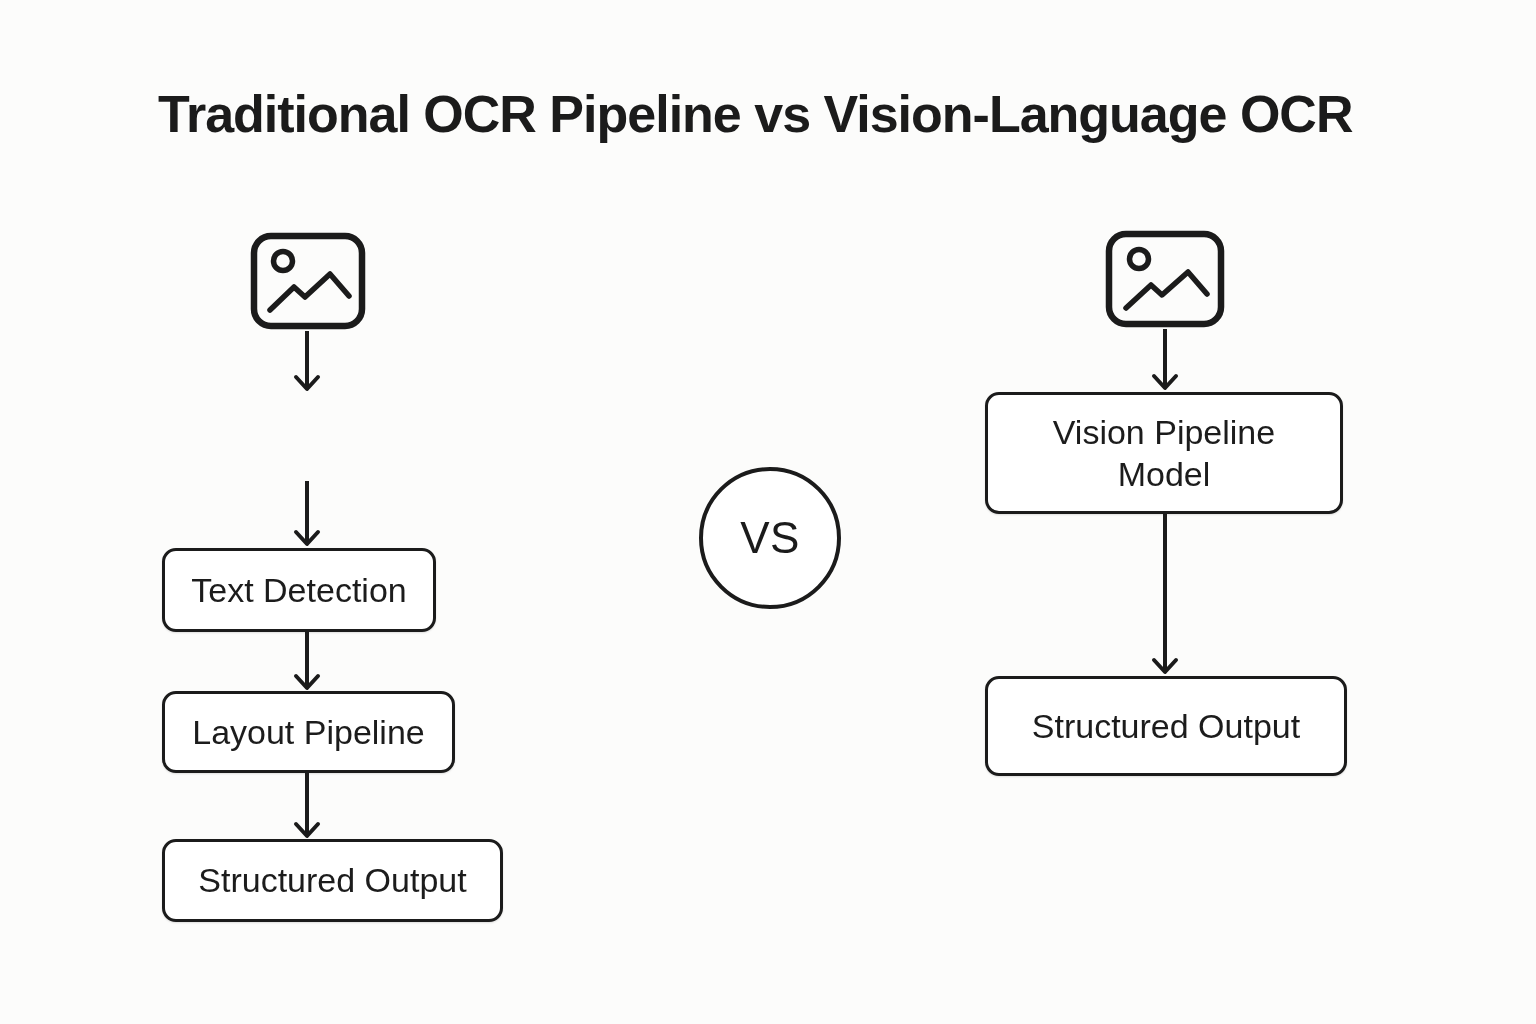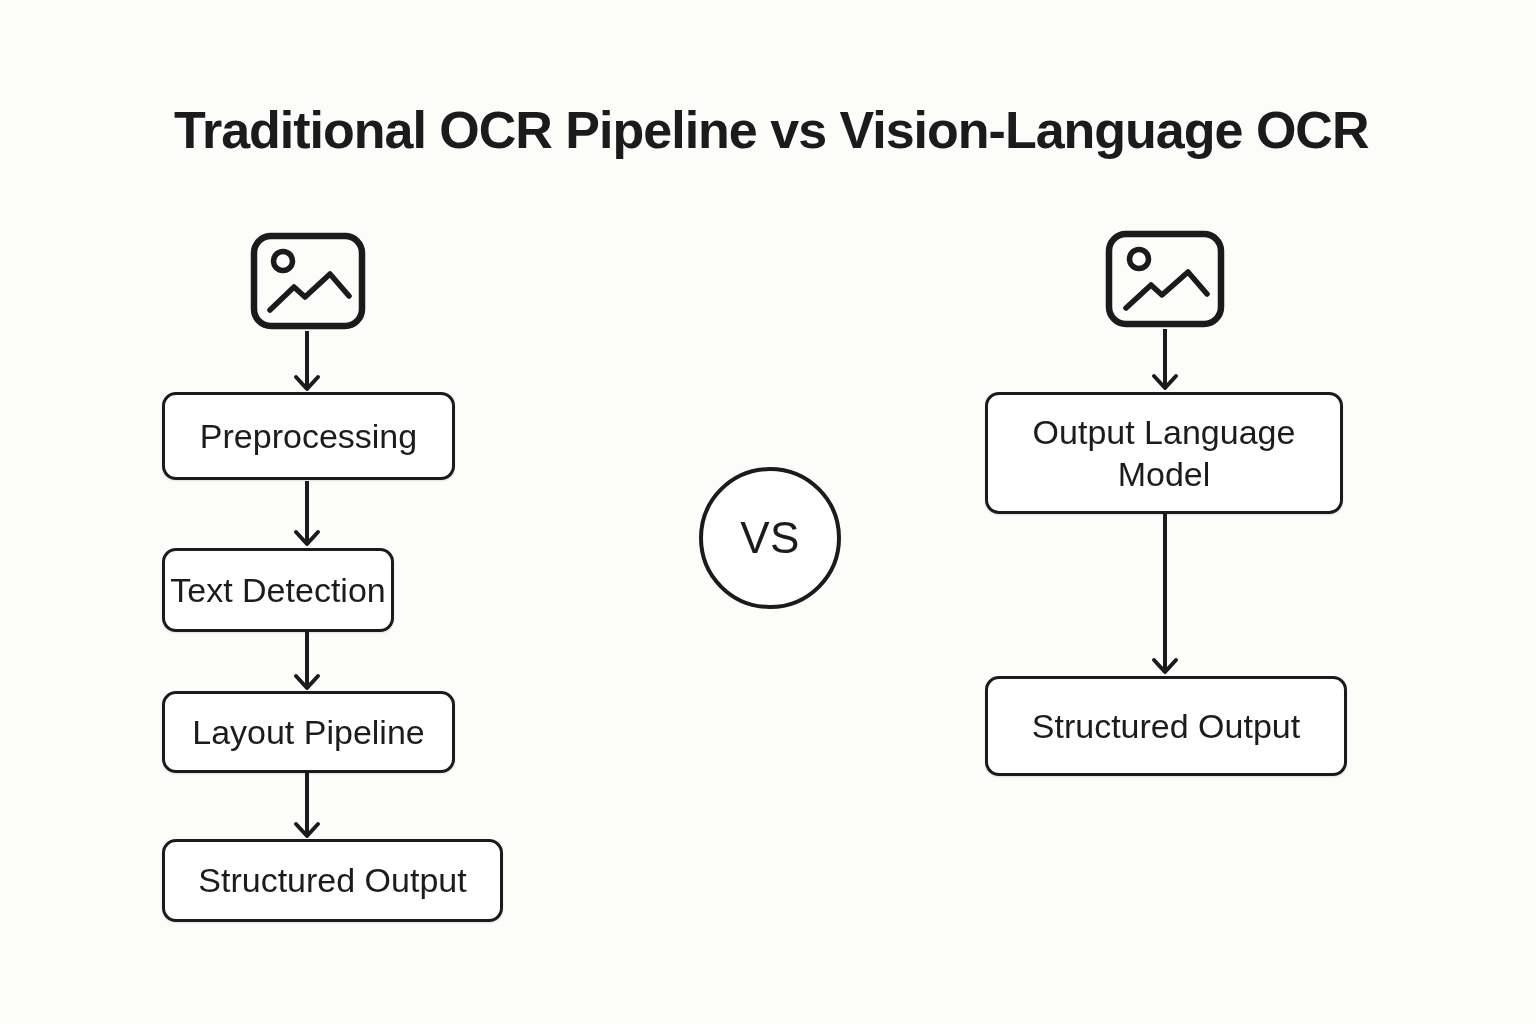--- a/index.html
+++ b/index.html
@@ -12,21 +12,21 @@
     height: 1024px;
     background: #fcfcfb;
     font-family: "Liberation Sans", sans-serif;
     color: #1b1b1b;
     overflow: hidden;
   }
   .title {
     position: absolute;
     left: 158px;
     top: 84px;
-    margin: 16px;
+    margin: 0;
     font-size: 52px;
     font-weight: 700;
     letter-spacing: -1px;
     white-space: nowrap;
     color: #1b1b1b;
   }
   .node {
     position: absolute;
     box-sizing: border-box;
     background: #ffffff;
@@ -83,30 +83,27 @@
       <circle cx="33" cy="29" r="9.5" stroke="#1b1b1b" stroke-width="5.5"></circle>
       <polyline points="20,78 44,55 55,65 80,42 99,64" stroke="#1b1b1b" stroke-width="5.5" stroke-linecap="round" stroke-linejoin="round"></polyline>
     </svg>
   </div>
 
   <svg class="arrow" style="left:293px; top:331px;" width="28" height="62" viewBox="0 0 28 62">
     <line x1="14" y1="0" x2="14" y2="55" stroke="#1b1b1b" stroke-width="4"></line>
     <polyline points="3,46 14,58 25,46" fill="none" stroke="#1b1b1b" stroke-width="4" stroke-linecap="round" stroke-linejoin="round"></polyline>
   </svg>
 
-  <div class="node" style="left:162px; top:392px; width:293px; height:88px;">
-    <span>Preprocessing</span>
-  </div>
 
   <svg class="arrow" style="left:293px; top:481px;" width="28" height="67" viewBox="0 0 28 67">
     <line x1="14" y1="0" x2="14" y2="60" stroke="#1b1b1b" stroke-width="4"></line>
     <polyline points="3,51 14,63 25,51" fill="none" stroke="#1b1b1b" stroke-width="4" stroke-linecap="round" stroke-linejoin="round"></polyline>
   </svg>
 
-  <div class="node" style="left:162px; top:548px; width:232px; height:84px;">
+  <div class="node" style="left:162px; top:548px; width:274px; height:84px;">
     <span>Text Detection</span>
   </div>
 
   <svg class="arrow" style="left:293px; top:631px;" width="28" height="61" viewBox="0 0 28 61">
     <line x1="14" y1="0" x2="14" y2="54" stroke="#1b1b1b" stroke-width="4"></line>
     <polyline points="3,45 14,57 25,45" fill="none" stroke="#1b1b1b" stroke-width="4" stroke-linecap="round" stroke-linejoin="round"></polyline>
   </svg>
 
   <div class="node" style="left:162px; top:691px; width:293px; height:82px;">
     <span>Layout Pipeline</span>
@@ -132,21 +129,21 @@
       <polyline points="21,78 46,55 57,65 83,42 102,64" stroke="#1b1b1b" stroke-width="5.5" stroke-linecap="round" stroke-linejoin="round"></polyline>
     </svg>
   </div>
 
   <svg class="arrow" style="left:1151px; top:329px;" width="28" height="63" viewBox="0 0 28 63">
     <line x1="14" y1="0" x2="14" y2="56" stroke="#1b1b1b" stroke-width="4"></line>
     <polyline points="3,47 14,59 25,47" fill="none" stroke="#1b1b1b" stroke-width="4" stroke-linecap="round" stroke-linejoin="round"></polyline>
   </svg>
 
   <div class="node" style="left:985px; top:392px; width:358px; height:122px;">
-    <span class="wrap-narrow">Output Language Model</span>
+    <span class="wrap-narrow">Vision Pipeline Model</span>
   </div>
 
   <svg class="arrow" style="left:1151px; top:514px;" width="28" height="162" viewBox="0 0 28 162">
     <line x1="14" y1="0" x2="14" y2="155" stroke="#1b1b1b" stroke-width="4"></line>
     <polyline points="3,146 14,158 25,146" fill="none" stroke="#1b1b1b" stroke-width="4" stroke-linecap="round" stroke-linejoin="round"></polyline>
   </svg>
 
   <div class="node" style="left:985px; top:676px; width:362px; height:100px;">
     <span>Structured Output</span>
   </div>

